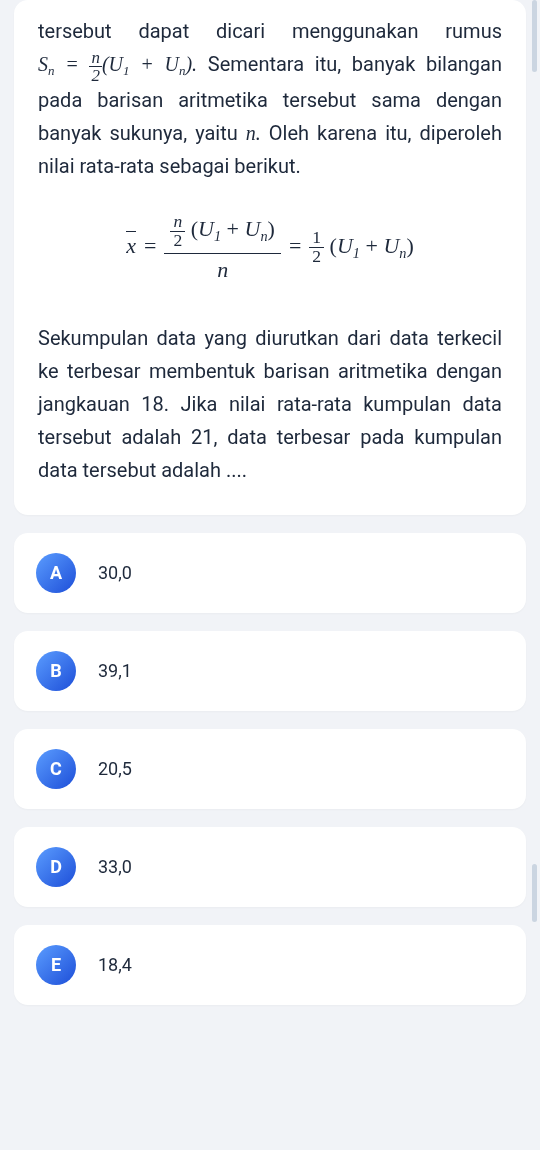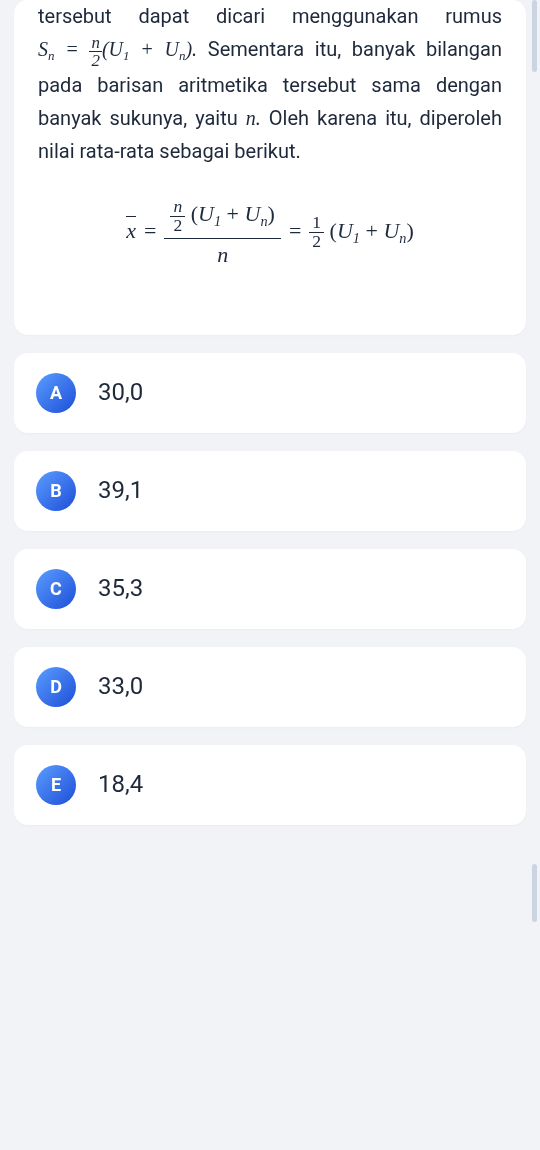--- a/index.html
+++ b/index.html
@@ -19,21 +19,21 @@
     background: #cbd5e1;
     border-radius: 3px;
   }
   .card {
     background: #ffffff;
     border-radius: 14px;
     margin: 0 14px 18px 14px;
     padding: 0 24px 28px 24px;
     box-shadow: 0 1px 2px rgba(0,0,0,0.03);
   }
-  .question-card { padding-top: 0; }
+  .question-card { padding-top: 15px; }
   .para { text-align: justify; }
   .inline-math { font-family: "Cambria Math", "Times New Roman", serif; font-style: italic; white-space: nowrap; }
   .inline-math .sub { font-size: 0.65em; vertical-align: -0.3em; font-style: italic; }
   .inline-math .frac {
     display: inline-flex; flex-direction: column; vertical-align: middle; font-size: 0.85em; line-height: 1;
   }
   .inline-math .frac .num { border-bottom: 1px solid #1e293b; padding: 0 2px; text-align: center; }
   .inline-math .frac .den { padding: 0 2px; text-align: center; }
 
   .formula-block {
@@ -79,21 +79,21 @@
   }
   .badge {
     width: 40px; height: 40px; min-width: 40px;
     border-radius: 50%;
     background: linear-gradient(135deg, #5b9dff 0%, #1d4ed8 100%);
     color: #fff;
     font-weight: 700;
     font-size: 18px;
     display: flex; align-items: center; justify-content: center;
   }
-  .answer-text { font-size: 24px; color: #1e293b; }
+  .answer-text { font-size: 18px; color: #1e293b; }
 </style>
 </head>
 <body>
 
 <div class="scroll-indicator" style="top:0;height:72px;"></div>
 <div class="scroll-indicator" style="top:864px;height:58px;"></div>
 
 <div class="card question-card">
   <p class="para">
     <span>tersebut dapat dicari menggunakan rumus </span>
@@ -126,34 +126,35 @@
       <span class="group">
         <span class="small-frac">
             <span class="n" style="font-style:normal">1</span>
             <span class="d">2</span>
           </span>
         <span>(</span><span class="var">U</span><span class="sub">1</span><span> + </span><span class="var">U</span><span class="sub">n</span><span>)</span>
       </span>
     </div>
   </div>
 
+  <p class="para">Sekumpulan data yang diurutkan dari data terkecil ke terbesar membentuk barisan aritmetika dengan jangkauan 18. Jika nilai rata-rata kumpulan data tersebut adalah 21, data terbesar pada kumpulan data tersebut adalah ....</p>
 </div>
 
 <div class="answers">
   <div class="answer-card">
     <div class="badge">A</div>
     <div class="answer-text">30,0</div>
   </div>
   <div class="answer-card">
     <div class="badge">B</div>
     <div class="answer-text">39,1</div>
   </div>
   <div class="answer-card">
     <div class="badge">C</div>
-    <div class="answer-text">35,3</div>
+    <div class="answer-text">20,5</div>
   </div>
   <div class="answer-card">
     <div class="badge">D</div>
     <div class="answer-text">33,0</div>
   </div>
   <div class="answer-card">
     <div class="badge">E</div>
     <div class="answer-text">18,4</div>
   </div>
 </div>

